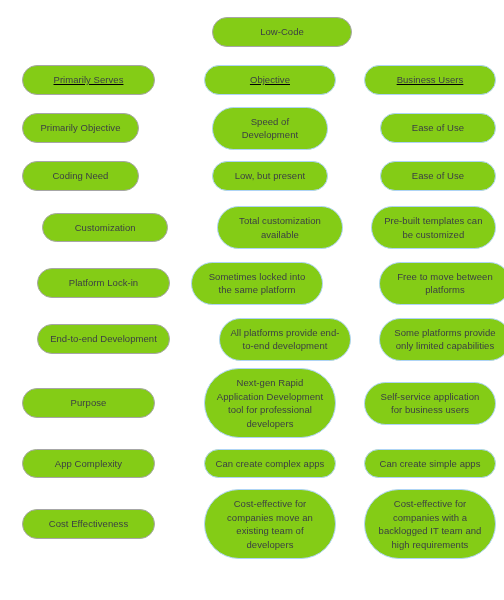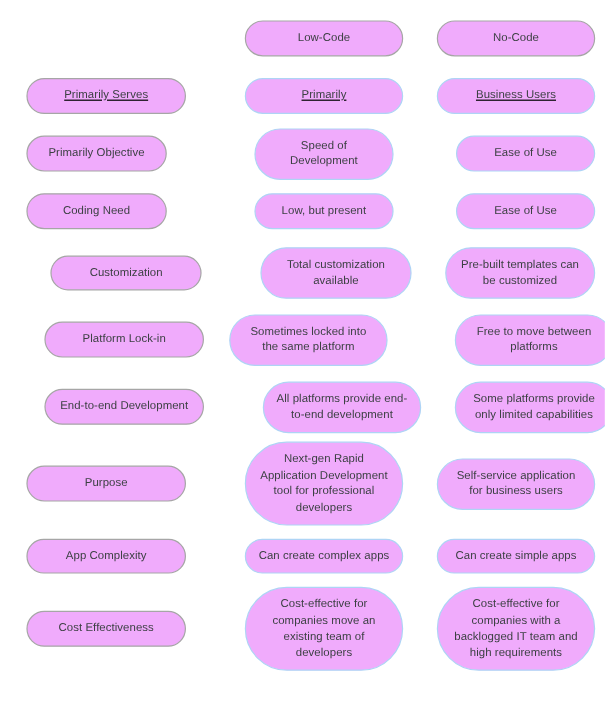--- a/index.html
+++ b/index.html
@@ -50,21 +50,21 @@
     margin-left: 40px;
   }
   .cell-col.col-2 {
     margin-left: 12px;
   }
 
   .pill {
     box-sizing: border-box;
     width: 100%;
     border-radius: 999px;
-    background: #f0abfc;
+    background: #84cc16;
     display: flex;
     align-items: center;
     justify-content: center;
     text-align: center;
     font-size: 9.5px;
     line-height: 13.5px;
     letter-spacing: 0.05px;
     padding: 7px 9px;
     color: #3c4043;
   }
@@ -111,36 +111,31 @@
     <div class="cell cell-label empty-cell">
       <div class="pill label-pill">
         <span class="pill-text"></span>
       </div>
     </div>
     <div class="cell cell-col col-1">
       <div class="pill header-pill">
         <span class="pill-text">Low-Code</span>
       </div>
     </div>
-    <div class="cell cell-col col-2">
-      <div class="pill header-pill">
-        <span class="pill-text">No-Code</span>
-      </div>
-    </div>
   </div>
 
   <div class="table-row row-h1">
     <div class="cell cell-label">
       <div class="pill label-pill">
         <span class="pill-text">Primarily Serves</span>
       </div>
     </div>
     <div class="cell cell-col col-1">
       <div class="pill value-pill">
-        <span class="pill-text">Primarily</span>
+        <span class="pill-text">Objective</span>
       </div>
     </div>
     <div class="cell cell-col col-2">
       <div class="pill value-pill">
         <span class="pill-text">Business Users</span>
       </div>
     </div>
   </div>
 
   <div class="table-row row-h2">

